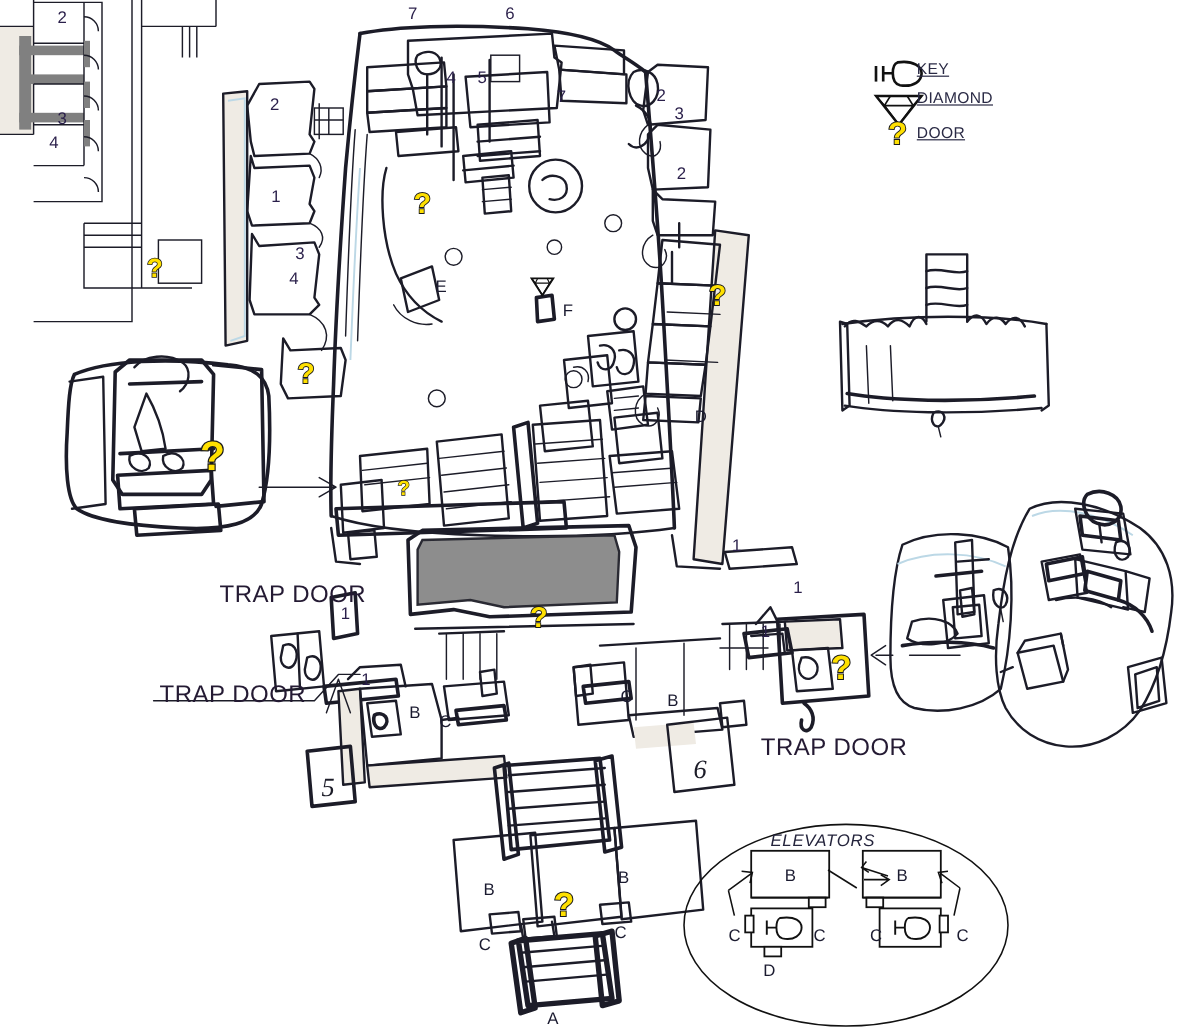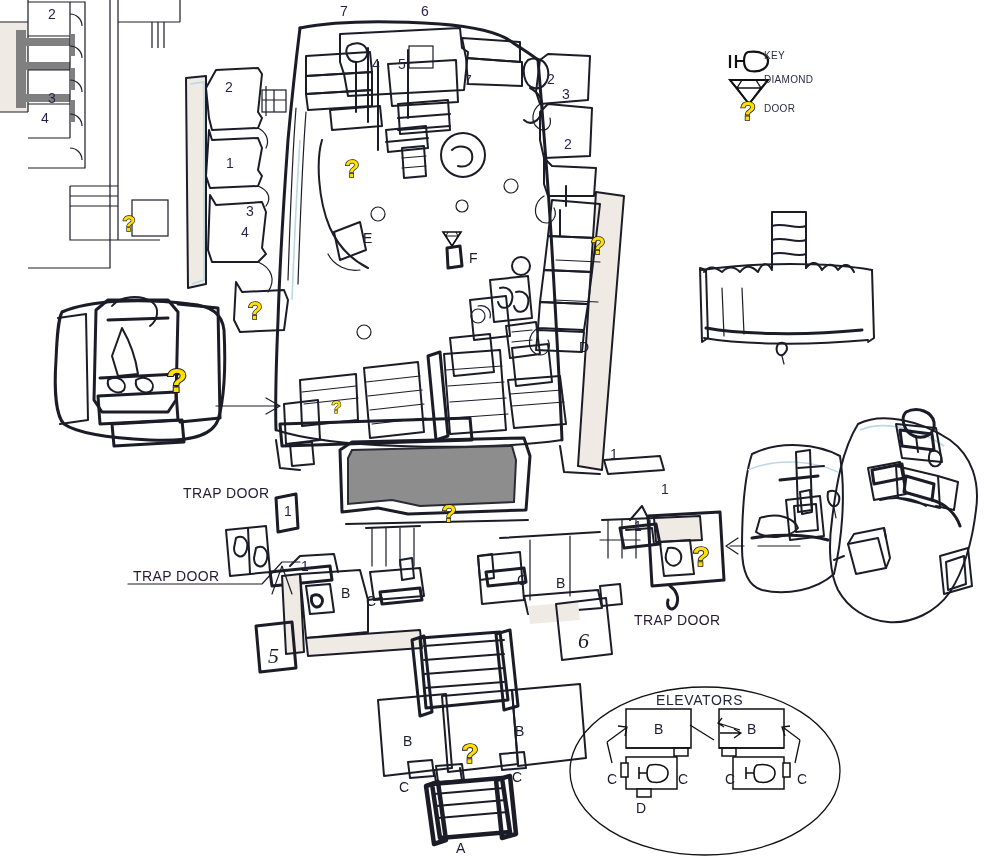--- a/index.html
+++ b/index.html
@@ -4,22 +4,22 @@
 <style>
   html,body{margin:0;padding:0;background:#ffffff;}
   body{width:984px;height:860px;position:relative;overflow:hidden;
        font-family:"Liberation Sans",sans-serif;color:#1a1a2e;}
   #stage{position:absolute;left:0;top:0;width:984px;height:860px;}
   svg.layer{position:absolute;left:0;top:0;width:984px;height:860px;overflow:visible;}
   .lbl{position:absolute;font-family:"Liberation Sans",sans-serif;
        color:#24243c;white-space:nowrap;user-select:none;}
   .num{font-size:14px;color:#2a1f4a;}
   .letter{font-size:14px;color:#1b1b30;}
-  .cap{font-size:14px;letter-spacing:.4px;color:#241a33;}
-  .legend-txt{font-size:10px;color:#2a2a45;letter-spacing:.3px;}
+  .cap{font-size:20px;letter-spacing:.4px;color:#241a33;}
+  .legend-txt{font-size:13px;color:#2a2a45;letter-spacing:.3px;text-decoration:underline;}
   .elev-title{font-size:14px;letter-spacing:.6px;}
   .hand{font-family:"Liberation Serif",serif;}
   .clue{position:absolute;}
   .clue svg{display:block;}
 </style>
 </head>
 <body>
 
 <div id="stage">
 
@@ -488,21 +488,21 @@
   <div class="clue" style="left:735px;top:96px;">
     <svg width="26" height="32" viewBox="0 0 26 32">
       <text x="13" y="24" text-anchor="middle" font-family="&quot;Liberation Sans&quot;, sans-serif" font-size="26" font-weight="bold" fill="#ffe000" stroke="#1a1a1a" stroke-width="1.6" paint-order="stroke">?</text>
     </svg>
   </div>
 
   <div class="lbl cap" style="left:183px;top:485px;">TRAP DOOR</div>
   <div class="lbl cap" style="left:133px;top:568px;">TRAP DOOR</div>
   <div class="lbl cap" style="left:634px;top:612px;">TRAP DOOR</div>
 
-  <div class="lbl elev-title" style="left:656px;top:692px;">ELEVATORS</div>
+  <div class="lbl elev-title" style="left:642px;top:692px;font-style:italic;">ELEVATORS</div>
   <div class="lbl letter" style="left:654px;top:721px;">B</div>
   <div class="lbl letter" style="left:747px;top:721px;">B</div>
   <div class="lbl letter" style="left:607px;top:771px;">C</div>
   <div class="lbl letter" style="left:678px;top:771px;">C</div>
   <div class="lbl letter" style="left:725px;top:771px;">C</div>
   <div class="lbl letter" style="left:797px;top:771px;">C</div>
   <div class="lbl letter" style="left:636px;top:800px;">D</div>
 
 </div>
 

